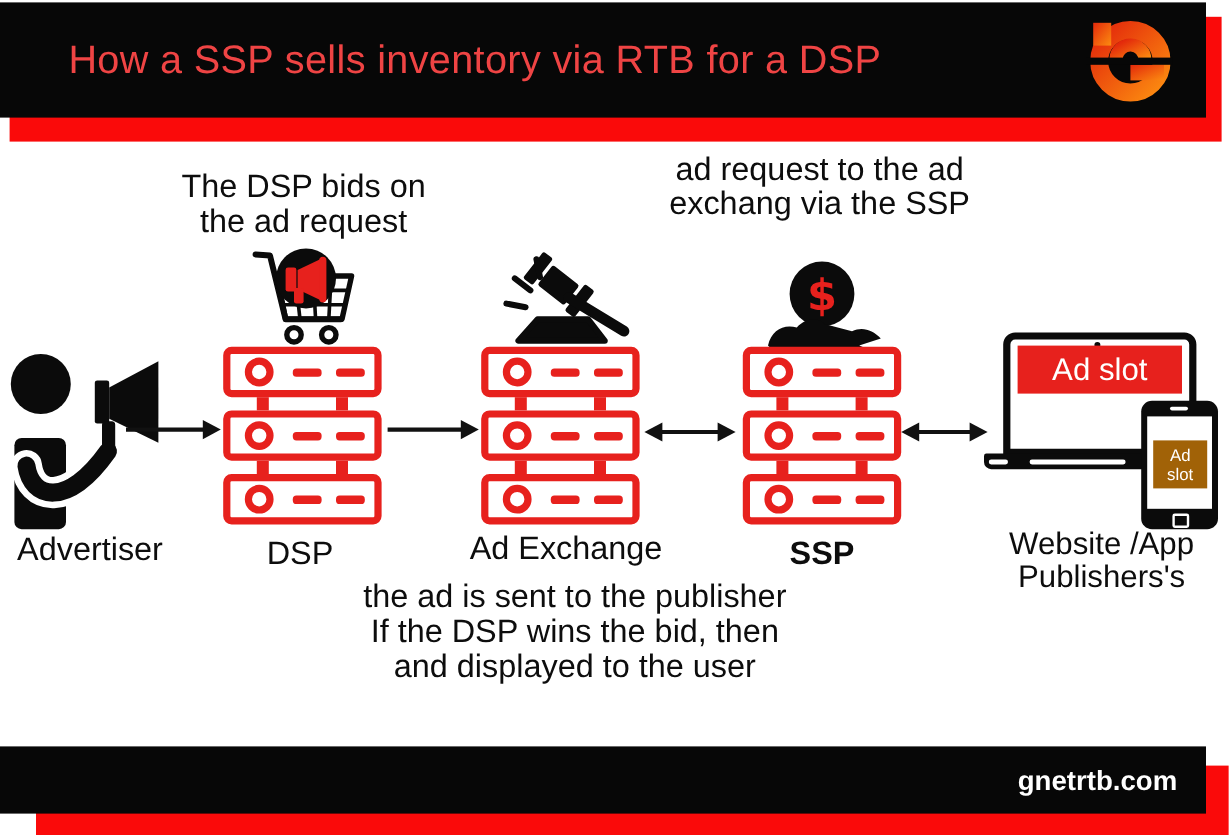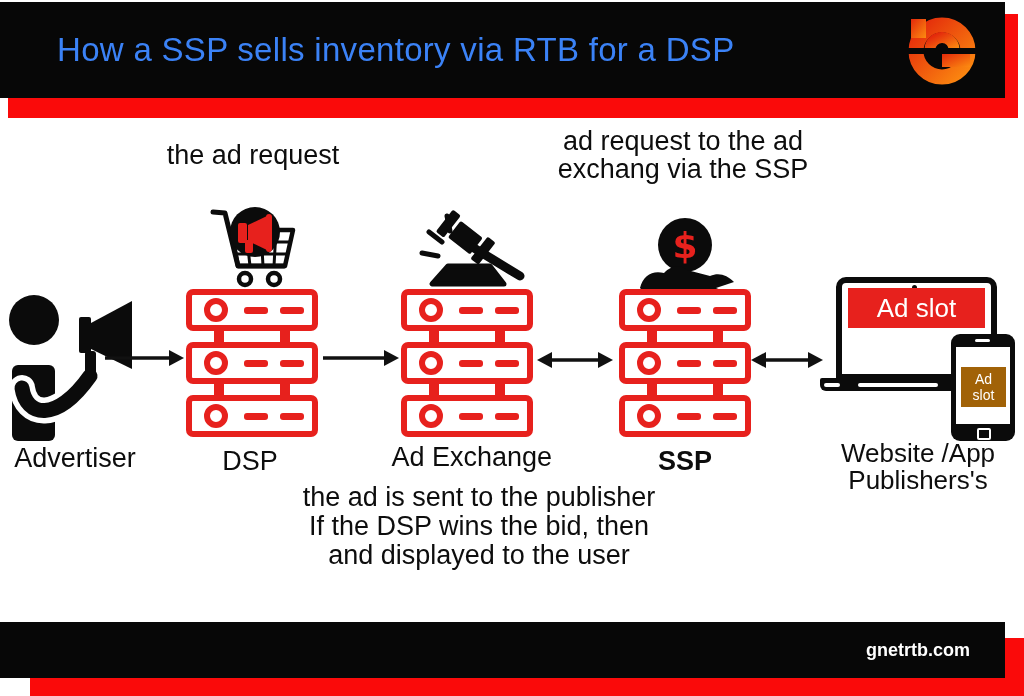--- a/index.html
+++ b/index.html
@@ -4,26 +4,26 @@
 <style>
   html,body{margin:0;padding:0;}
   body{
     width:1024px;height:696px;position:relative;overflow:hidden;
     background:#ffffff;font-family:"Liberation Sans",sans-serif;color:#0d0d0d;
   }
   .abs{position:absolute;}
   
   .header-accent{left:8px;top:14px;width:1010px;height:104px;background:#fa0a0a;}
   .header-bar{left:0;top:2px;width:1005px;height:96px;background:#070707;}
-  .title{left:57px;top:2px;height:96px;line-height:96px;color:#3b82f6;font-size:33px;letter-spacing:.3px;font-weight:500;white-space:nowrap;}
+  .title{left:57px;top:2px;height:96px;line-height:96px;color:#ef4444;font-size:33px;letter-spacing:.3px;font-weight:500;white-space:nowrap;}
   .logo{left:905px;top:9px;}
   
   .footer-accent{left:30px;top:638px;width:994px;height:58px;background:#fa0a0a;}
   .footer-bar{left:0;top:622px;width:1005px;height:56px;background:#070707;}
-  .site{left:0;top:622px;width:1005px;height:56px;line-height:56px;text-align:right;padding-right:35px;box-sizing:border-box;color:#fff;font-size:18px;font-weight:bold;}
+  .site{left:0;top:622px;width:1005px;height:56px;line-height:56px;text-align:right;padding-right:24px;box-sizing:border-box;color:#fff;font-size:23px;font-weight:bold;}
   
   .note{text-align:center;font-size:27px;line-height:29px;color:#0d0d0d;}
   .note div{white-space:nowrap;}
   .note-dsp{left:118px;top:141px;width:270px;}
   .note-ssp{left:538px;top:127px;width:290px;line-height:28px;}
   .note-win{left:279px;top:483px;width:400px;}
   
   .nlabel{text-align:center;font-size:27px;white-space:nowrap;}
   .lbl-advertiser{left:0px;top:443px;width:150px;}
   .lbl-dsp{left:185px;top:446px;width:130px;}
@@ -70,20 +70,21 @@
     </defs>
     <circle cx="37" cy="42" r="26" fill="none" stroke="url(#lg)" stroke-width="15"></circle>
     <rect x="6" y="10" width="15" height="19" fill="url(#lg)"></rect>
     <path d="M 25 40 A 12 12 0 1 1 49 41" fill="none" stroke="url(#lg)" stroke-width="11"></path>
     <rect x="37" y="45" width="28" height="13" fill="url(#lg)"></rect>
     <rect x="0" y="39" width="72" height="6" fill="#070707"></rect>
   </svg>
 </div>
 
 <div class="abs note note-dsp">
+  <div>The DSP bids on</div>
   <div>the ad request</div>
 </div>
 <div class="abs note note-ssp">
   <div>ad request to the ad</div>
   <div>exchang via the SSP</div>
 </div>
 <div class="abs note note-win">
   <div>the ad is sent to the publisher</div>
   <div>If the DSP wins the bid, then</div>
   <div>and displayed to the user</div>

